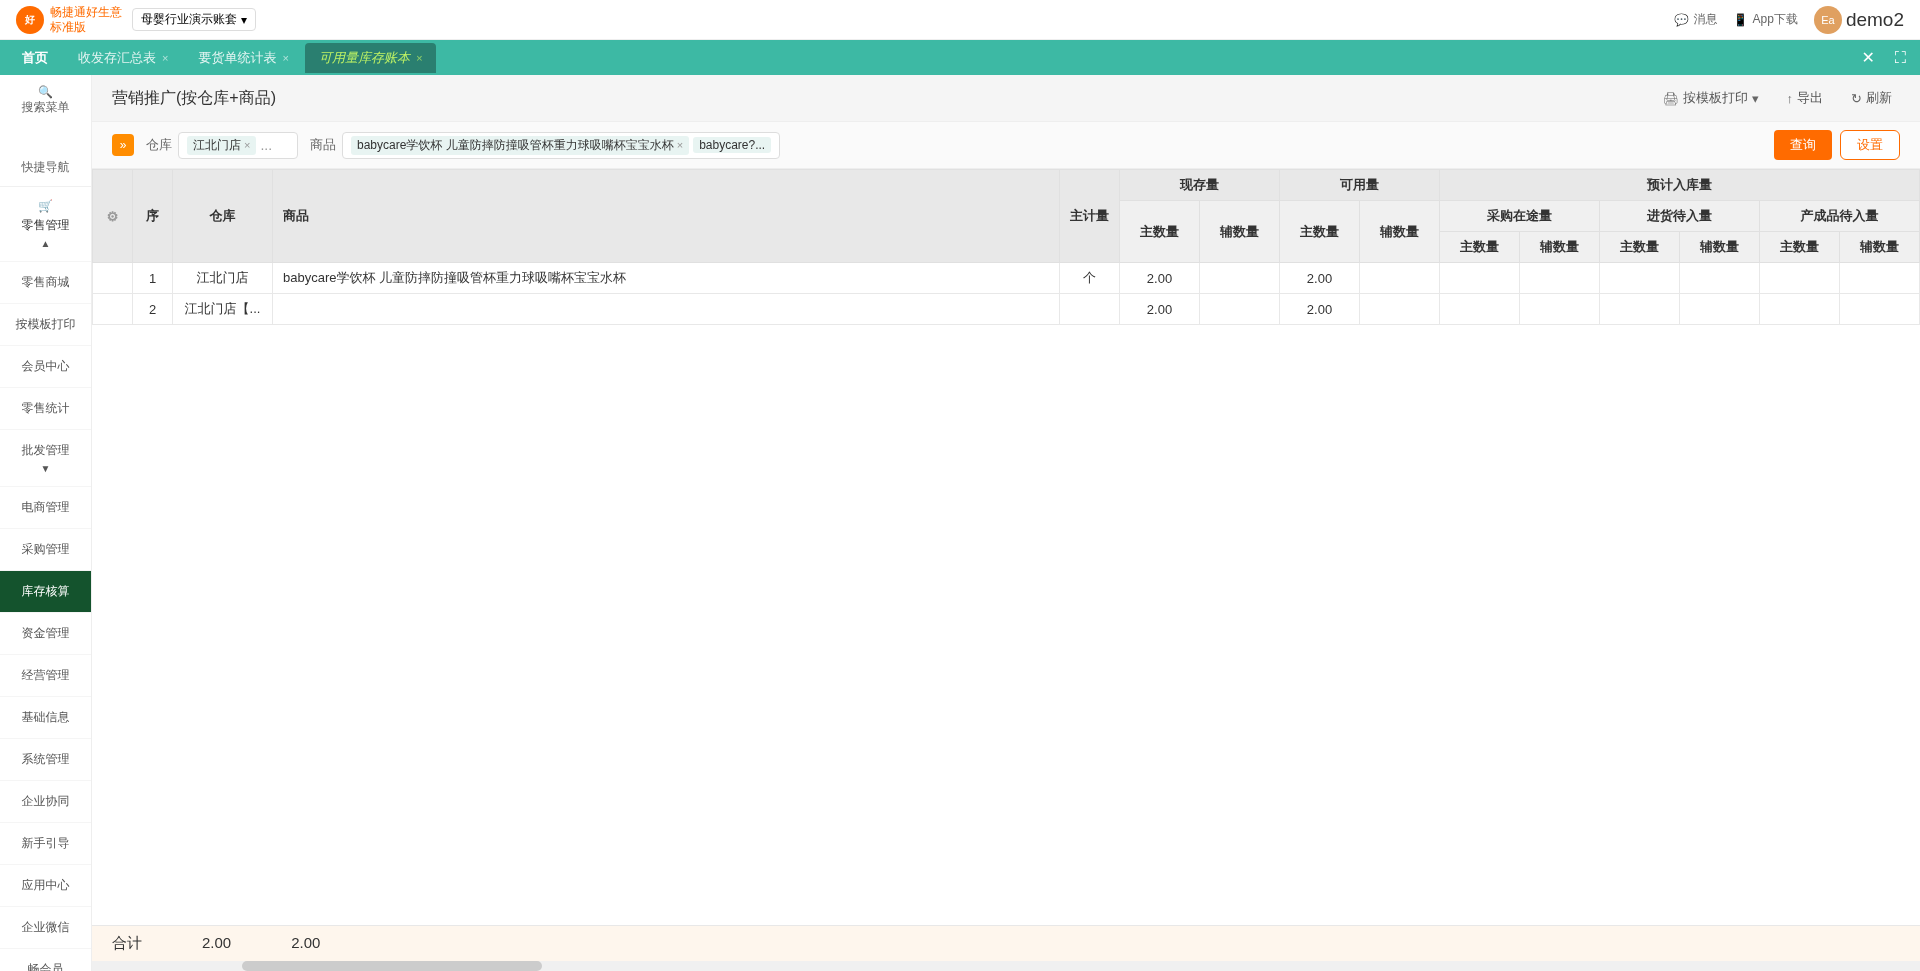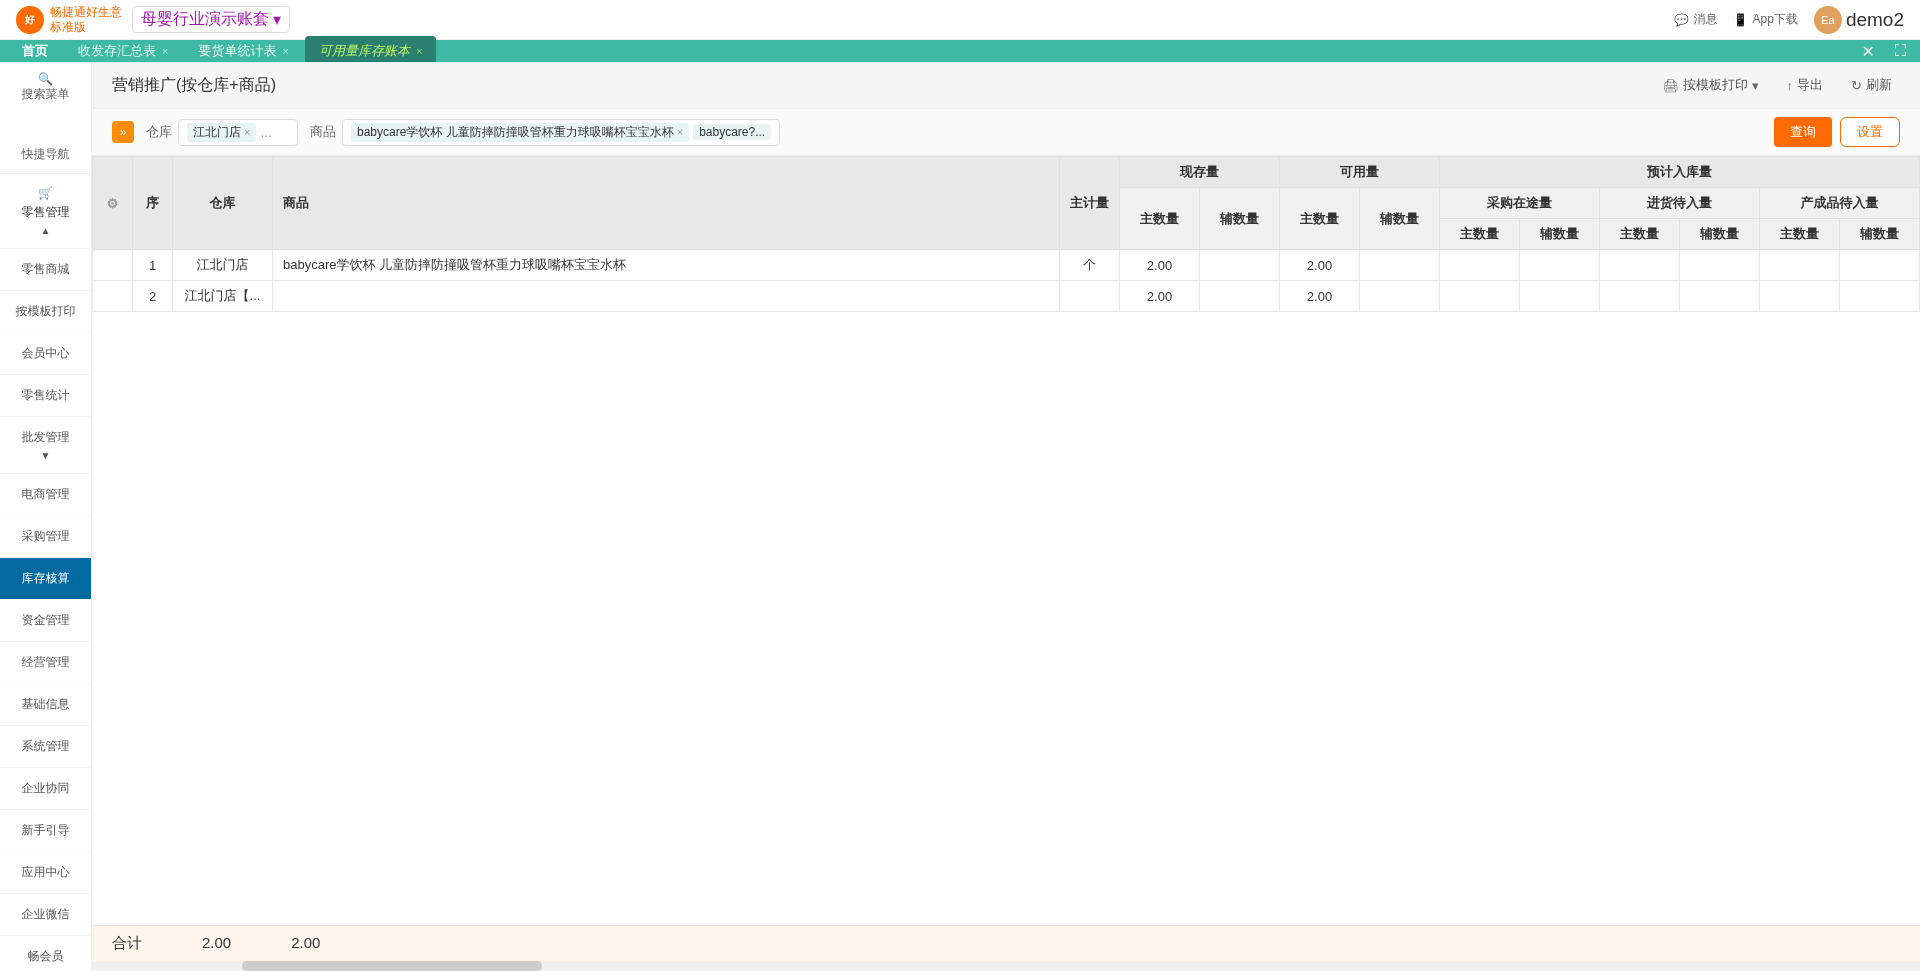--- a/index.html
+++ b/index.html
@@ -13,29 +13,29 @@
       align-items: center;
       justify-content: space-between;
       padding: 0 16px;
       border-bottom: 1px solid #eee;
       flex-shrink: 0;
     }
     .top-bar-left { display: flex; align-items: center; gap: 10px; }
     .logo { display: flex; align-items: center; gap: 6px; }
     .logo-icon { width: 28px; height: 28px; background: #ff6b00; border-radius: 50%; display: flex; align-items: center; justify-content: center; color: #fff; font-size: 10px; font-weight: bold; }
     .logo-text { font-size: 12px; color: #ff6b00; line-height: 1.2; }
-    .industry-selector { display: flex; align-items: center; gap: 4px; border: 1px solid #ddd; border-radius: 4px; padding: 2px 8px; font-size: 16px; color: #a21caf; cursor: pointer; }
+    .industry-selector { display: flex; align-items: center; gap: 4px; border: 1px solid #ddd; border-radius: 4px; padding: 2px 8px; font-size: 12px; color: #000000; cursor: pointer; }
     .top-bar-right { display: flex; align-items: center; gap: 16px; font-size: 12px; color: #666; }
     .top-bar-right-item { display: flex; align-items: center; gap: 4px; cursor: pointer; }
     .avatar { width: 28px; height: 28px; border-radius: 50%; background: #e0a060; display: flex; align-items: center; justify-content: center; color: #fff; font-size: 11px; }
     .user-name { color: #333; font-size: 19px; }
 
     
     .nav-tabs {
-      height: 22px;
+      height: 35px;
       background: #3db9a4;
       display: flex;
       align-items: center;
       padding: 0 8px;
       gap: 2px;
       flex-shrink: 0;
     }
     .nav-tab {
       height: 30px;
       padding: 0 14px;
@@ -75,21 +75,21 @@
       text-align: center;
       font-size: 12px;
       color: #555;
       cursor: pointer;
       display: flex;
       flex-direction: column;
       align-items: center;
       gap: 4px;
       border-bottom: 1px solid #f5f5f5;
     }
-    .sidebar-item.active { background: #0369a1; color: #fff; }
+    .sidebar-item.active { background: #14532d; color: #fff; }
     .sidebar-item .arrow { font-size: 10px; }
     .sidebar-section { font-size: 12px; color: #333; font-weight: 500; }
 
     
     .content-area { flex: 1; display: flex; flex-direction: column; overflow: hidden; }
 
     
     .page-header {
       background: #f5f5f5;
       padding: 10px 20px;

